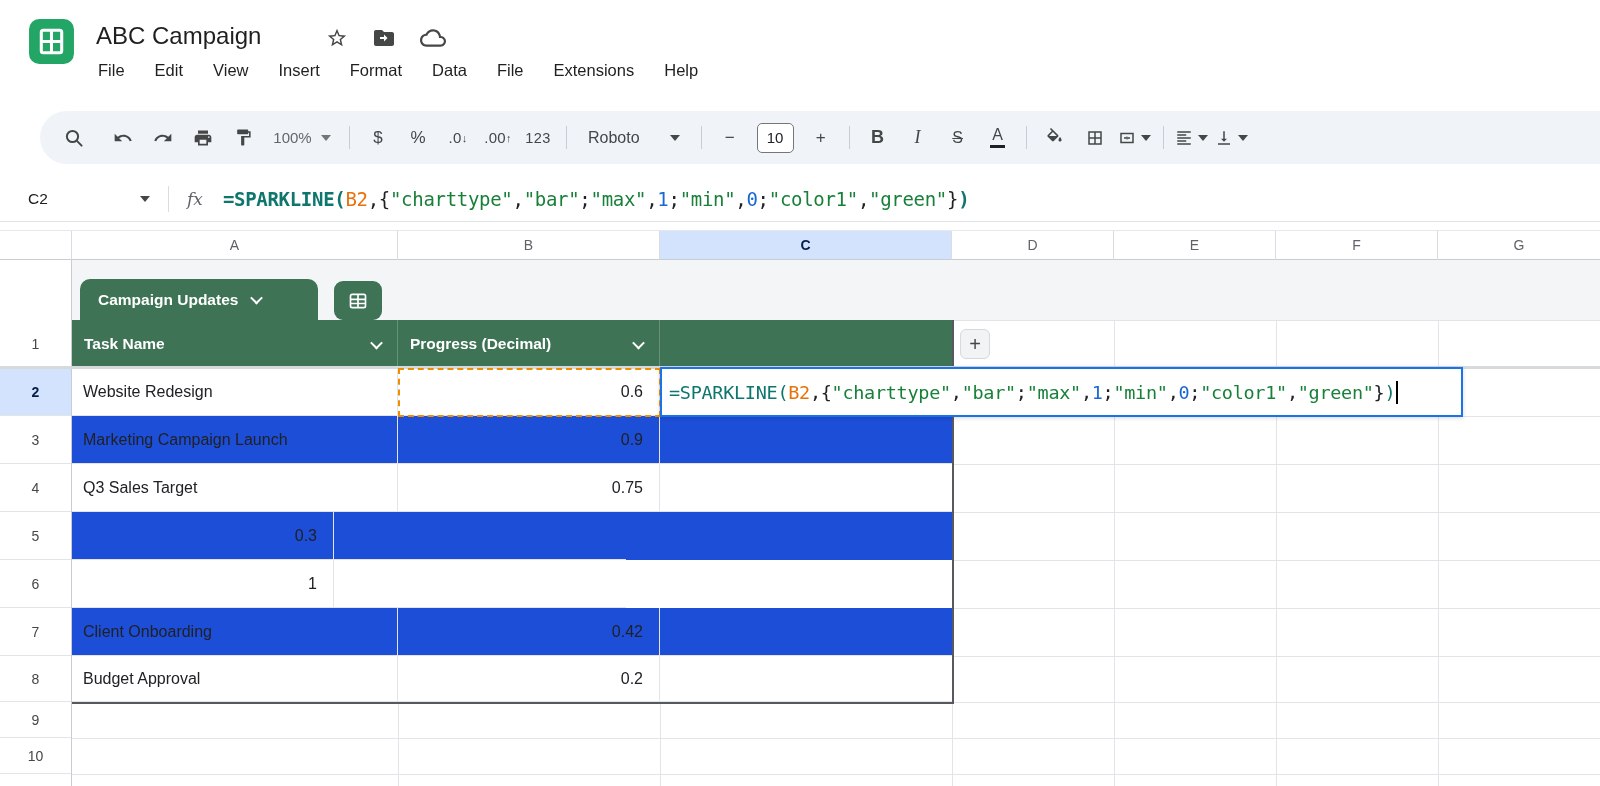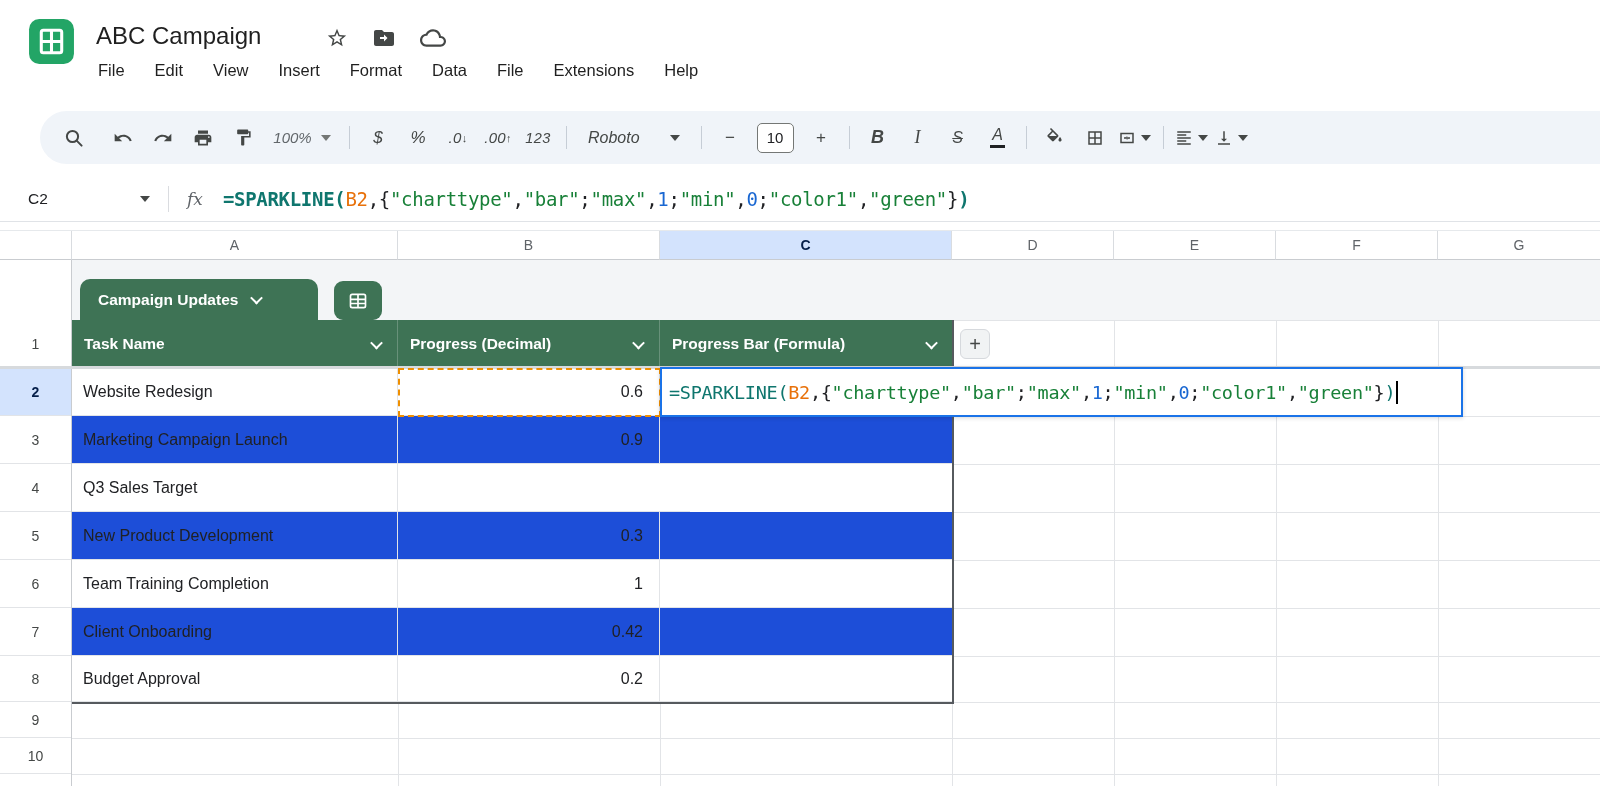--- a/index.html
+++ b/index.html
@@ -10,21 +10,21 @@
   .logo { position:absolute; left:27px; top:17px; width:49px; height:49px; }
   .title { position:absolute; left:96px; top:22px; font-size:24px; color:#1f1f1f; }
   .title-icons { position:absolute; left:326px; top:26px; display:flex; gap:24px; align-items:center; color:#444746; }
   .menubar { position:absolute; left:98px; top:61px; display:flex; gap:30px; font-size:16.5px; color:#1f1f1f; }
   .menu { cursor:default; }
 
   
   .toolbar { position:absolute; left:40px; right:-30px; top:111px; height:53px; background:#f0f4f9;
     border-radius:27px; display:flex; align-items:center; padding:0 14px; }
   .tb { min-width:34px; height:34px; border-radius:17px; display:flex; align-items:center; justify-content:center;
-    color:#444746; font-size:17px; margin:0 3px;font-style:italic; }
+    color:#444746; font-size:17px; margin:0 3px; }
   .tb svg { display:block; }
   .sep { width:1px; height:23px; background:#c6cdd6; margin:0 8px; flex:none; }
   .caret { width:0; height:0; border-left:5px solid transparent; border-right:5px solid transparent;
     border-top:6px solid #444746; display:inline-block; }
   .caret.lt { border-top-color:#747775; }
   .zoom { color:#62676b; font-size:15px; display:flex; align-items:center; gap:9px; padding:0 6px; min-width:72px; }
   .fontname { font-size:16px; display:flex; align-items:center; gap:30px; padding:0 10px; }
   .fsize { width:37px; height:30px; border:1px solid #747775; border-radius:5px; display:flex;
     align-items:center; justify-content:center; font-size:15px; margin:0 7px; background:#fff; }
   .bold { font-weight:700; font-size:18px; }
@@ -302,24 +302,20 @@
   <div class="gtable">
     <div class="thead">
       <div class="th w-a">
         <span>Task Name</span>
         <span class="chev"></span>
       </div>
       <div class="th w-b">
         <span>Progress (Decimal)</span>
         <span class="chev"></span>
       </div>
-      <div class="th w-c" style="border-right:none">
-        <span>Progress Bar (Formula)</span>
-        <span class="chev"></span>
-      </div>
     </div>
     <div class="trow">
       <div class="td task w-a">
           <span>Website Redesign</span>
         </div>
       <div class="td num w-b">
           <span>0.6</span>
         </div>
       <div class="td bar w-c"></div>
     </div>
@@ -329,35 +325,32 @@
         </div>
       <div class="td num w-b">
           <span>0.9</span>
         </div>
       <div class="td bar w-c"></div>
     </div>
     <div class="trow">
       <div class="td task w-a">
           <span>Q3 Sales Target</span>
         </div>
+      <div class="td num w-b">
+          <span>0.75</span>
+        </div>
       <div class="td bar w-c"></div>
     </div>
     <div class="trow alt">
-      <div class="td task w-a">
-          <span>New Product Development</span>
-        </div>
       <div class="td num w-b">
           <span>0.3</span>
         </div>
       <div class="td bar w-c"></div>
     </div>
     <div class="trow">
-      <div class="td task w-a">
-          <span>Team Training Completion</span>
-        </div>
       <div class="td num w-b">
           <span>1</span>
         </div>
       <div class="td bar w-c"></div>
     </div>
     <div class="trow alt">
       <div class="td task w-a">
           <span>Client Onboarding</span>
         </div>
       <div class="td num w-b">

